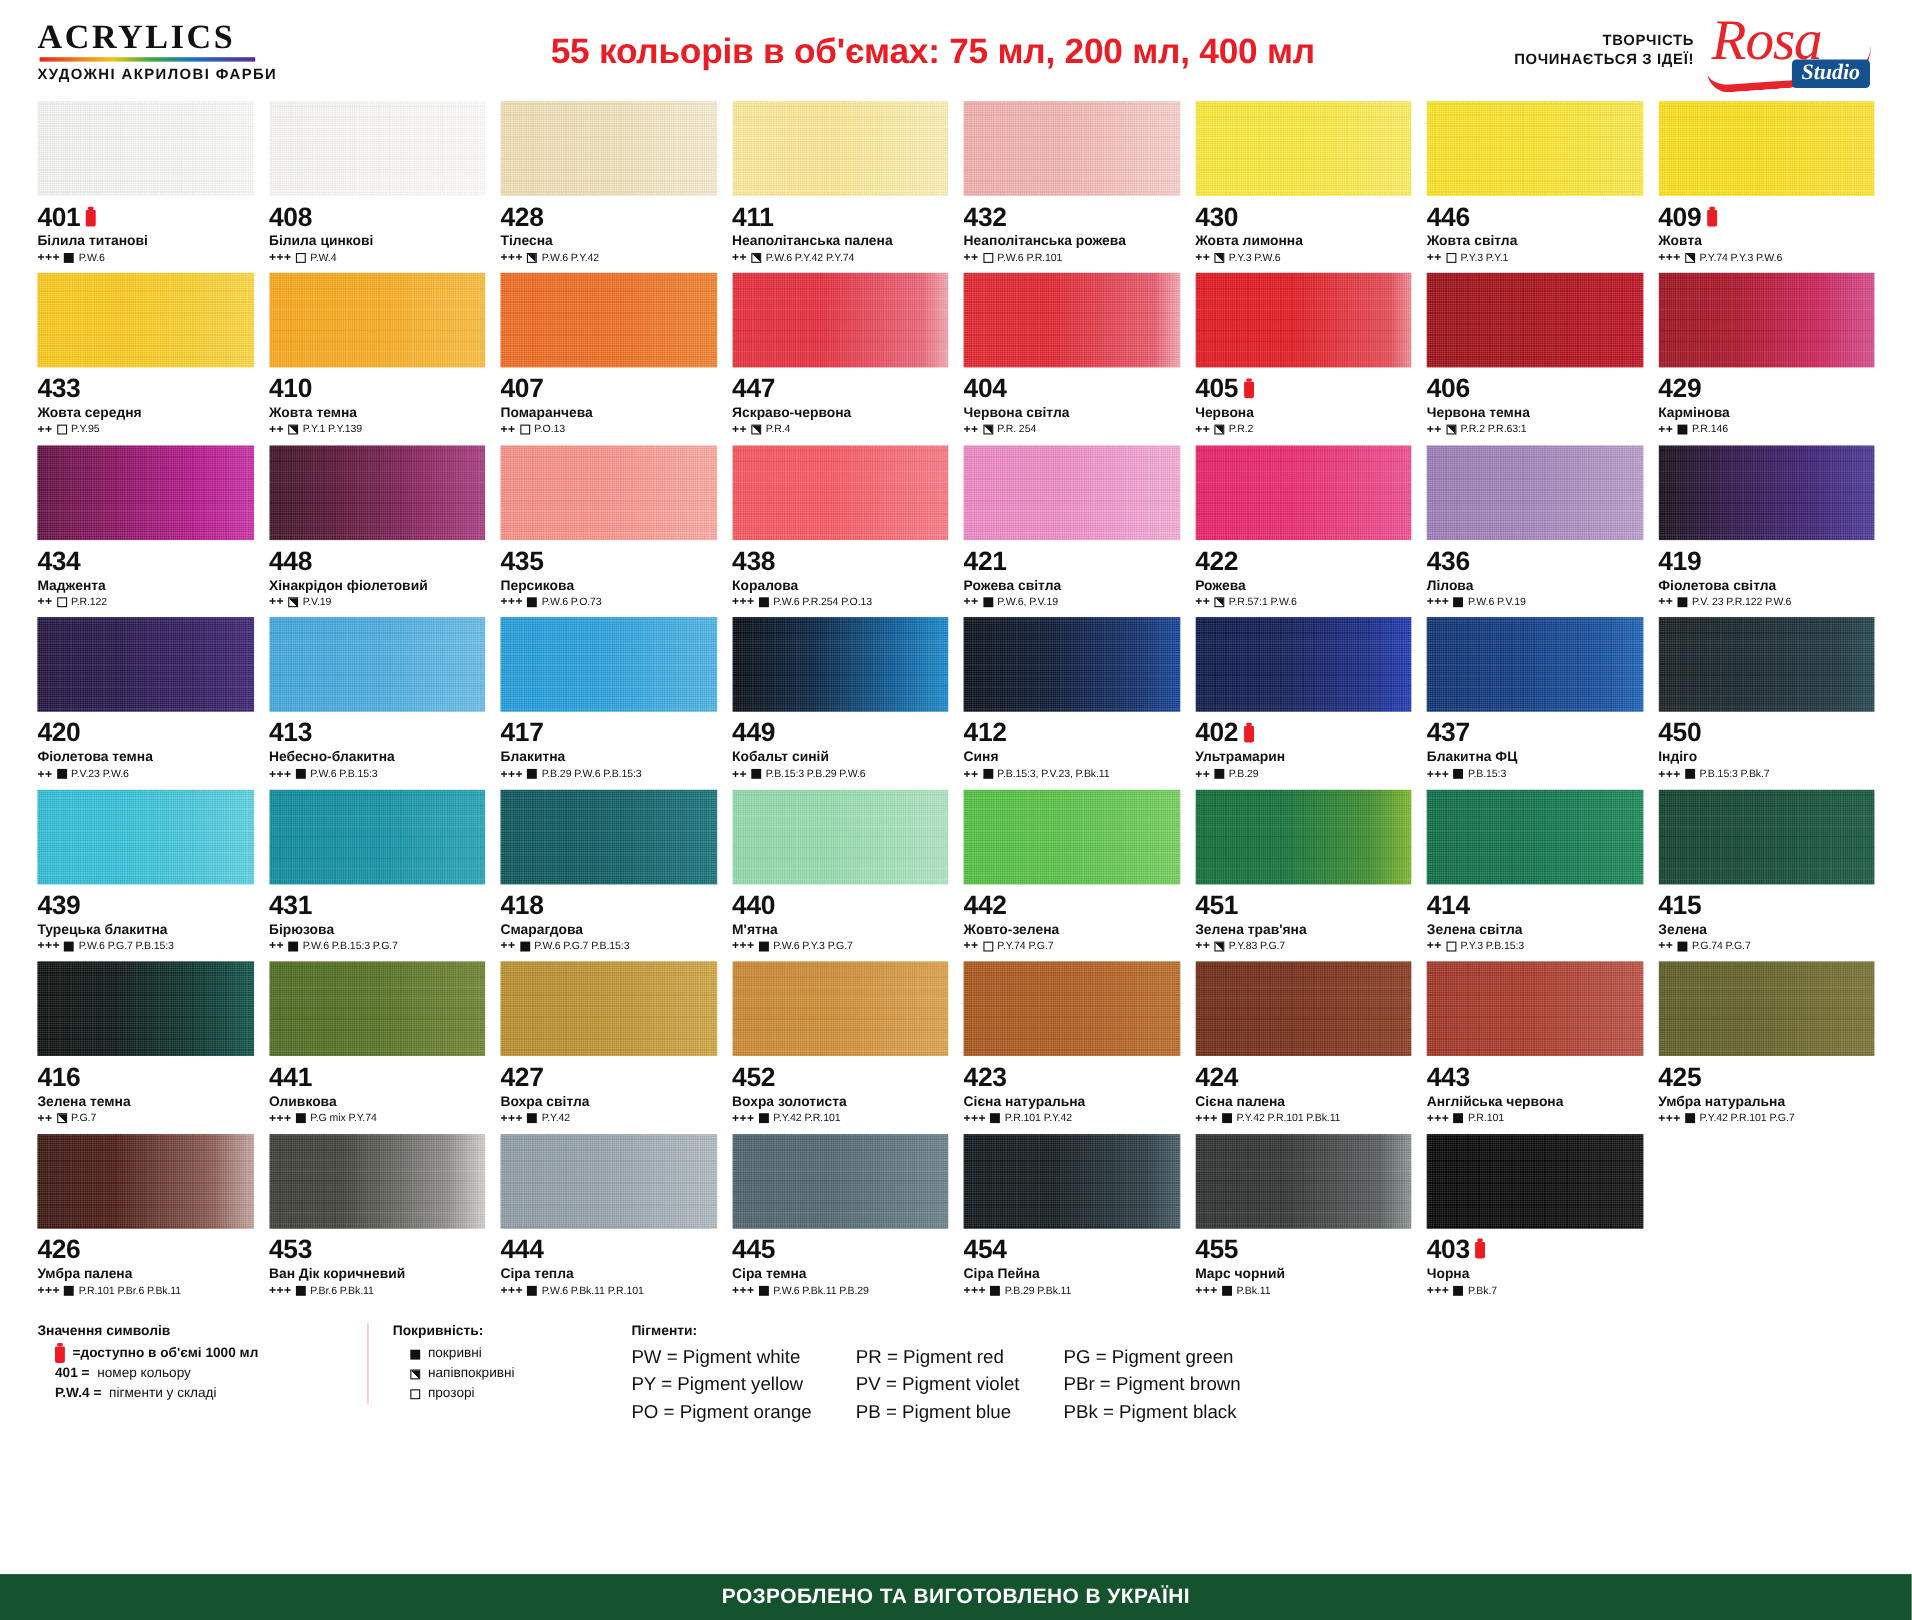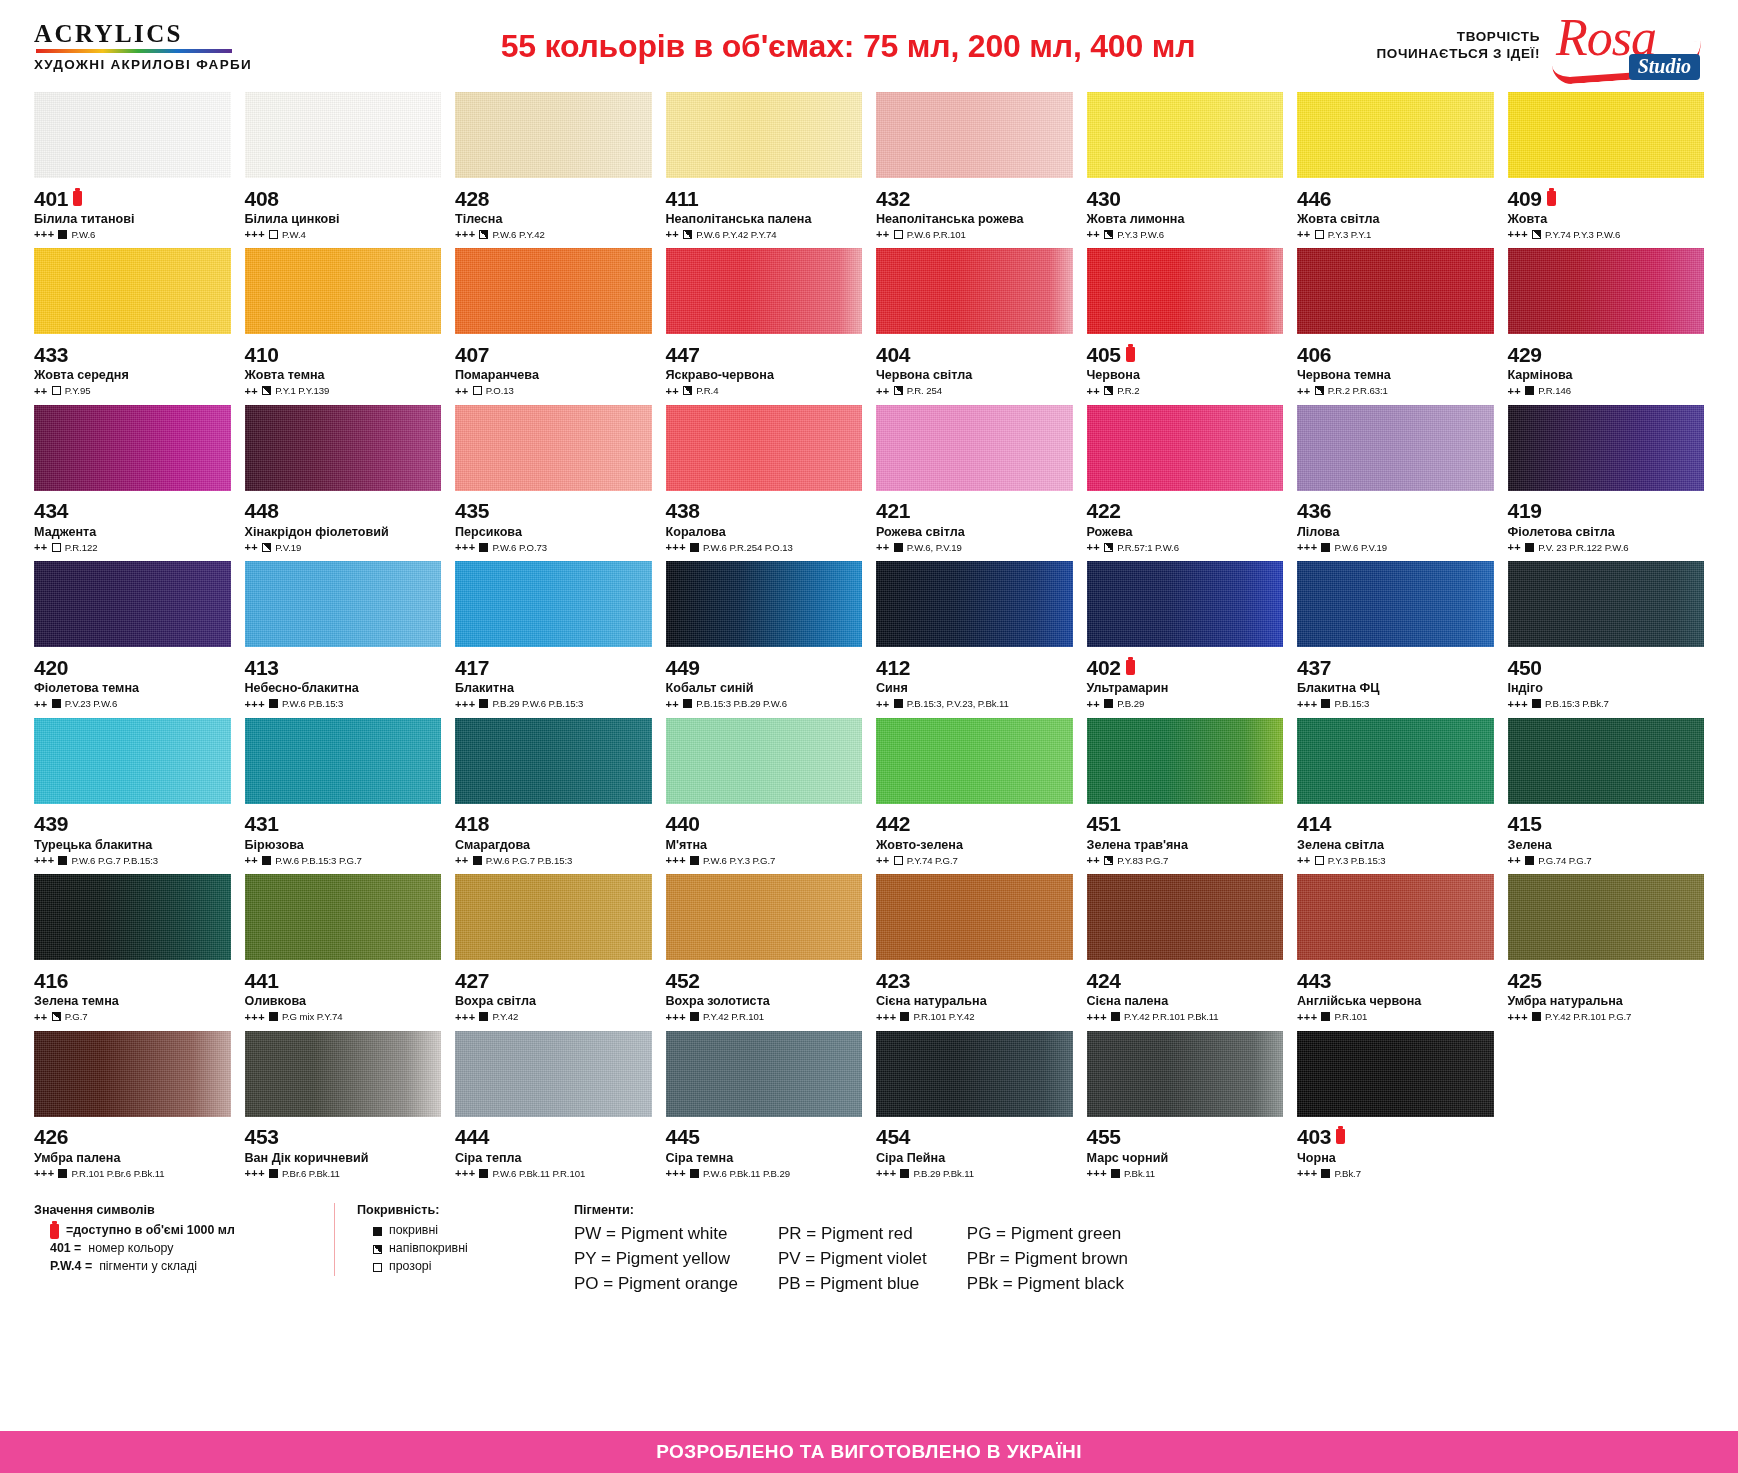--- a/index.html
+++ b/index.html
@@ -16,21 +16,21 @@
   .header {
     height: 92px;
     display: flex;
     align-items: center;
     padding: 0 36px 0 34px;
     position: relative;
   }
   .brand-block { width: 300px; flex: 0 0 300px; }
   .brand-title {
     font-family: "Liberation Serif", serif;
-    font-size: 25px;
+    font-size: 31px;
     font-weight: bold;
     letter-spacing: 2.4px;
     color: #111;
     line-height: 1.0;
   }
   .brand-rule {
     height: 4px; width: 196px; margin: 3px 0 4px 2px;
     background: linear-gradient(to right,#e2261c 0%,#f07d1b 18%,#f4c21b 34%,#3aa93a 52%,#1b6fc4 72%,#5b2d8e 100%);
   }
   .brand-sub {
@@ -97,21 +97,21 @@
     background-image:
       repeating-linear-gradient(0deg, rgba(255,255,255,.10) 0 1px, rgba(0,0,0,.035) 1px 2px),
       repeating-linear-gradient(90deg, rgba(255,255,255,.08) 0 1px, rgba(0,0,0,.03) 1px 2px);
     pointer-events: none;
   }
   .code-line {
     display: flex; align-items: center; gap: 5px;
     margin-top: 9px; height: 22px;
   }
   .code {
-    font-size: 21px; font-weight: bold; letter-spacing: -0.3px;
+    font-size: 24px; font-weight: bold; letter-spacing: -0.3px;
     color: #111; line-height: 1;
   }
   .jar {
     width: 9px; height: 15px; background: #ed1c24;
     border-radius: 1px 1px 2px 2px; position: relative;
     flex: 0 0 9px;
   }
   .jar::before {
     content:""; position:absolute; top:-3px; left:2px;
     width:5px; height:3px; background:#ed1c24; border-radius:1px;
@@ -150,21 +150,21 @@
   .legend-row .k { font-weight: bold; }
   .legend-row .v { }
   .stars { font-weight: bold; width: 28px; display: inline-block; font-size: 12px;}
   .pig-cols { display: flex; gap: 40px; }
   .pig-cols div { line-height: 1.45; font-size: 17px; }
 
   
   .footer {
     position: absolute; left: 0; bottom: 0;
     width: 100%; height: 42px;
-    background: #ec4899;
+    background: #14532d;
     display: flex; align-items: center; justify-content: center;
   }
   .footer span {
     color: #fff; font-weight: bold; font-size: 19px; letter-spacing: 0.4px;
   }
 </style>
 </head>
 <body>
 
 <div class="header">

